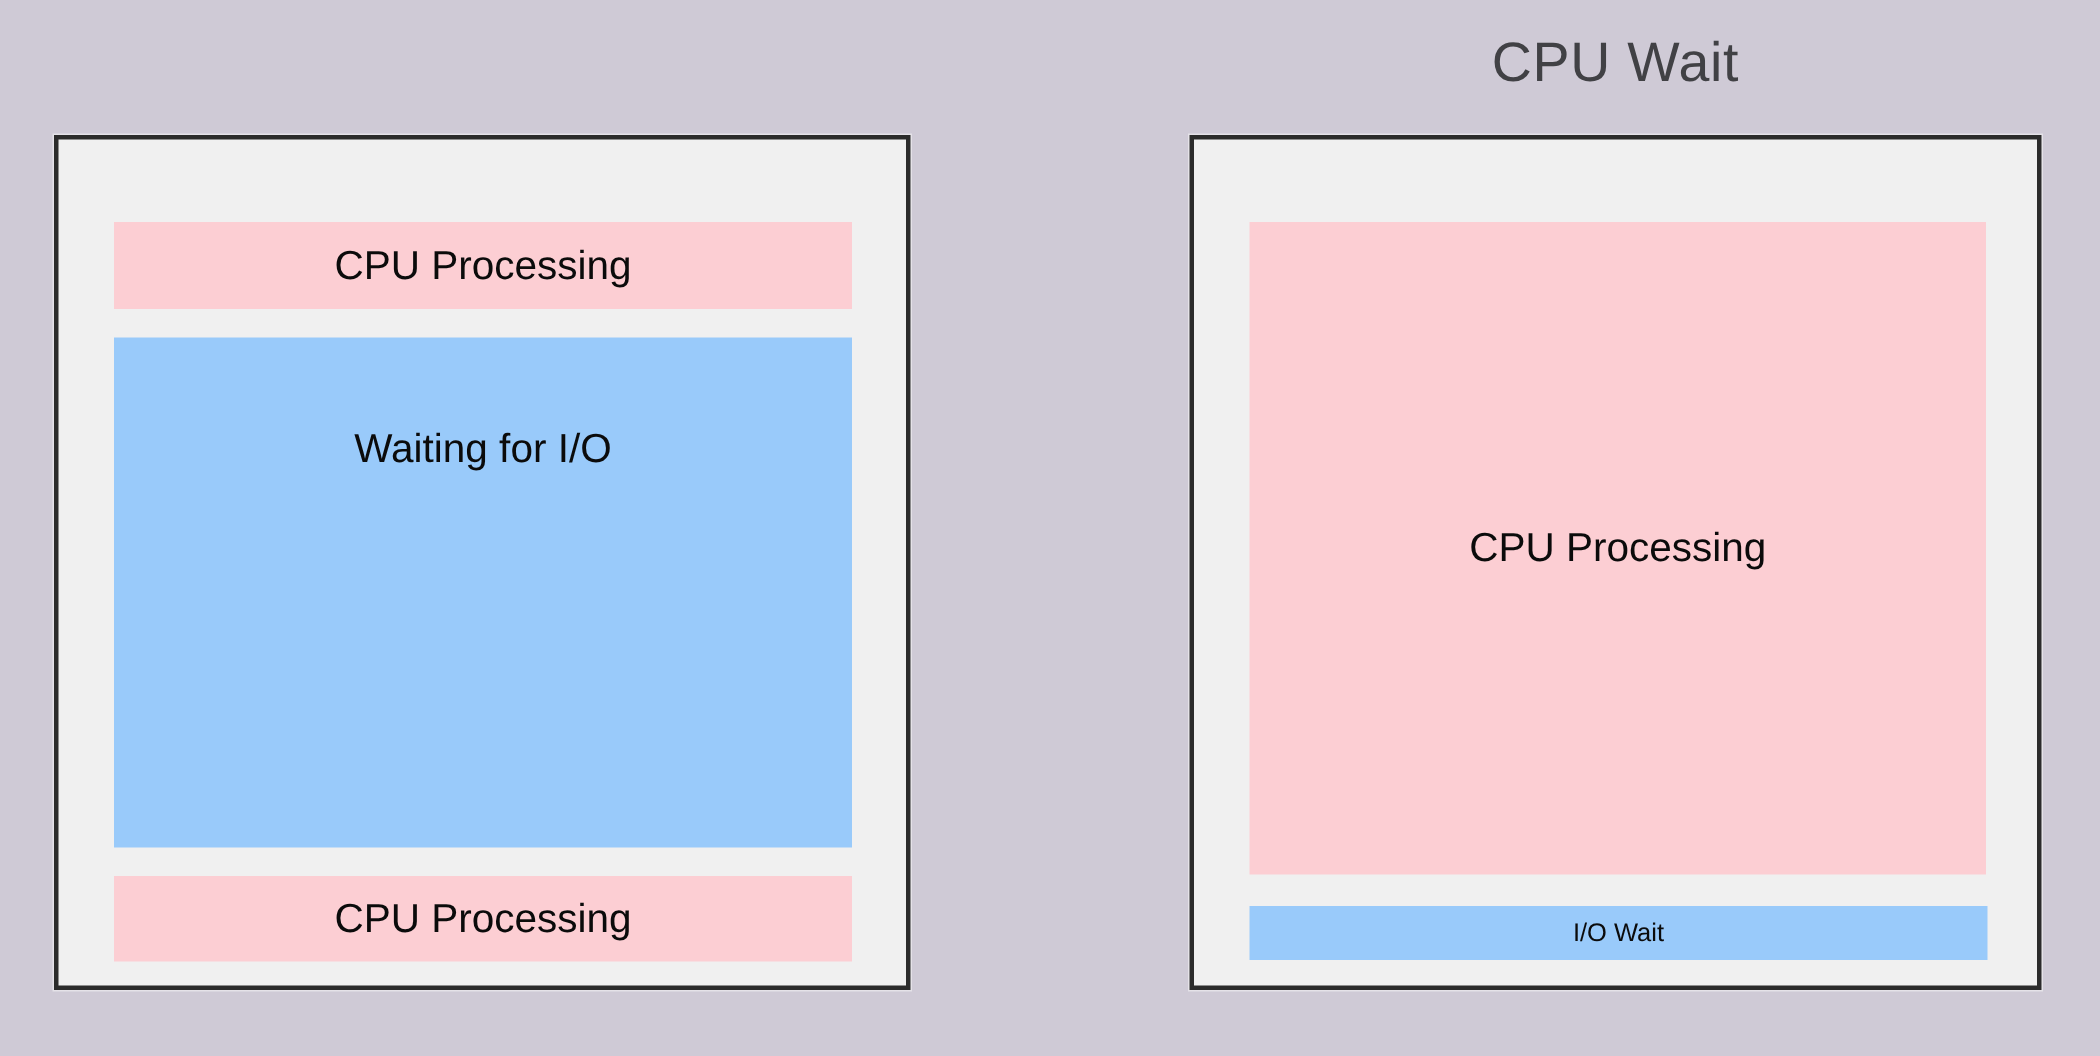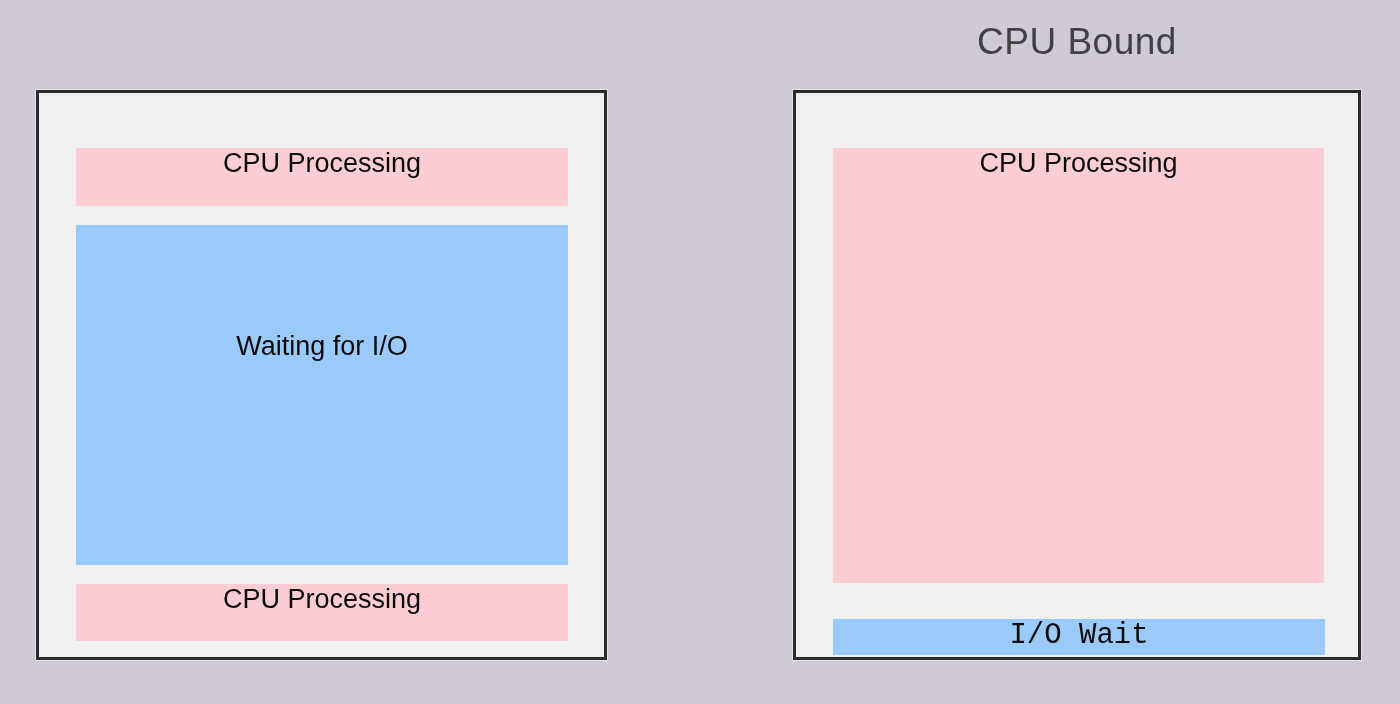--- a/index.html
+++ b/index.html
@@ -34,46 +34,46 @@
     box-shadow: 0 0 0 1px rgba(255,255,255,0.45);
   }
   .panel.left  { left: 36px;  width: 571px; }
   .panel.right { left: 793px; width: 568px; }
 
   .block {
     position: absolute;
     left: 37px;
     width: 492px;
     display: flex;
-    align-items: flex-start;
+    align-items: center;
     justify-content: center;
     font-size: 27px;
     color: var(--label-text, #0B0B0B);
   }
   .block.cpu { background: var(--cpu-block, #FCCED3); }
   .block.io  { background: var(--io-block, #99CAFA); }
 
   
   .blk-l-top    { top: 55px;  height: 58px; }
-  .blk-l-mid    { top: 132px; height: 340px; align-items: flex-start; padding-top: 106px; }
+  .blk-l-mid    { top: 132px; height: 340px; align-items: flex-start; padding-top: 59px; }
   .blk-l-bottom { top: 491px; height: 57px; }
 
   
   .blk-r-main { top: 55px;  height: 435px; width: 491px; }
-  .blk-r-io   { top: 526px; height: 36px; font-size: 29px; font-family: Liberation Mono, monospace; }
+  .blk-r-io   { top: 511px; height: 36px; font-size: 17px; }
 
   .block-label { display: inline-block; }
 </style>
 </head>
 <body>
 
 <div class="canvas">
 
 
-  <div class="panel-title right">CPU Bound</div>
+  <div class="panel-title right">CPU Wait</div>
 
   <div class="panel left">
     <div class="block cpu blk-l-top">
       <span class="block-label">CPU Processing</span>
     </div>
     <div class="block io blk-l-mid">
       <span class="block-label">Waiting for I/O</span>
     </div>
     <div class="block cpu blk-l-bottom">
       <span class="block-label">CPU Processing</span>

